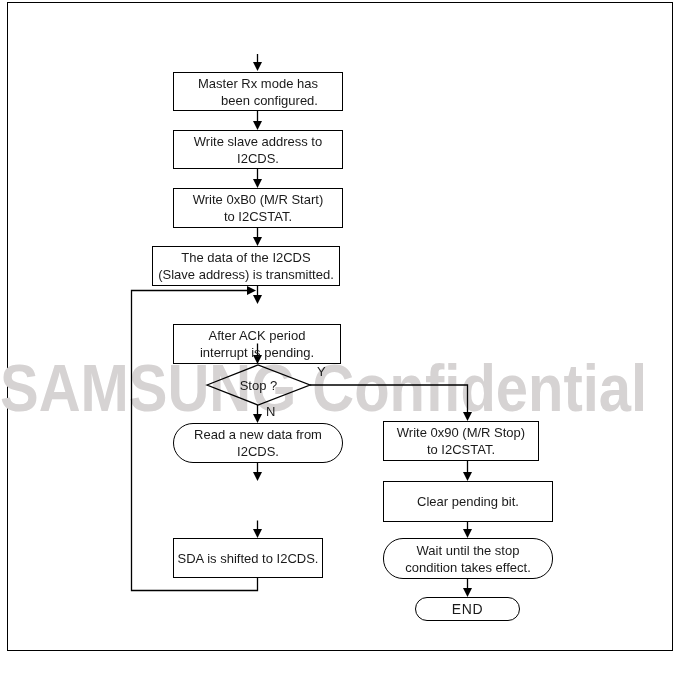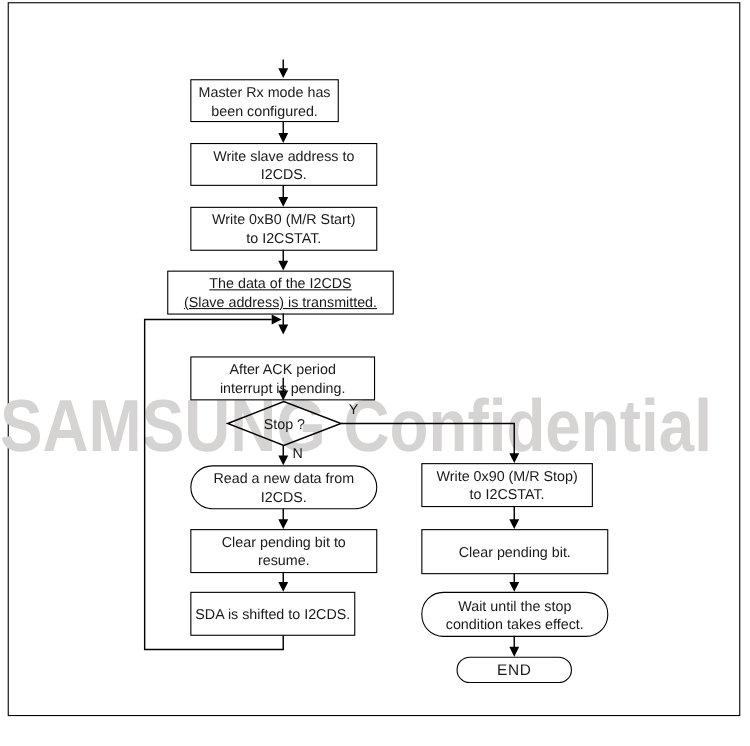--- a/index.html
+++ b/index.html
@@ -74,34 +74,32 @@
       <polygon points="463,412 472,412 467.5,421"></polygon>
       <polygon points="463,472 472,472 467.5,481"></polygon>
       <polygon points="463,529 472,529 467.5,538"></polygon>
       <polygon points="463,588 472,588 467.5,597"></polygon>
       <polygon points="247,286 247,295 256,290.5"></polygon>
     </g>
   </svg>
 
   <div class="node terminator" style="left:415px;top:597px;width:105px;height:24px;">END</div>
 
-  <div class="node proc" style="left:173px;top:72px;width:135px;height:39px;">Master Rx mode has
+  <div class="node proc" style="left:173px;top:72px;width:170px;height:39px;text-align:right;">Master Rx mode has
 been configured.</div>
   <div class="node proc" style="left:173px;top:130px;width:170px;height:39px;">Write slave address to
 I2CDS.</div>
   <div class="node proc" style="left:173px;top:188px;width:170px;height:40px;">Write 0xB0 (M/R Start)
 to I2CSTAT.</div>
-  <div class="node proc" style="left:152px;top:246px;width:206px;height:40px;text-decoration:underline;">The data of the I2CDS
+  <div class="node proc" style="left:152px;top:246px;width:188px;height:40px;">The data of the I2CDS
 (Slave address) is transmitted.</div>
   <div class="node proc" style="left:173px;top:304px;width:168px;height:40px;margin-top:20px;">After ACK period
 interrupt is pending.</div>
   <div class="node proc" style="left:173px;top:423px;width:170px;height:40px;border-radius:20px;">Read a new data from
 I2CDS.</div>
-  <div class="node proc" style="left:173px;top:481px;width:170px;height:40px;">Clear pending bit to
-resume.</div>
   <div class="node proc" style="left:173px;top:538px;width:150px;height:40px;">SDA is shifted to I2CDS.</div>
 
   <div class="node proc" style="left:383px;top:421px;width:156px;height:40px;">Write 0x90 (M/R Stop)
 to I2CSTAT.</div>
   <div class="node proc" style="left:383px;top:481px;width:170px;height:41px;">Clear pending bit.</div>
   <div class="node proc" style="left:383px;top:538px;width:170px;height:41px;border-radius:20px;">Wait until the stop
 condition takes effect.</div>
 
   <div class="node" style="left:207px;top:365px;width:103px;height:40px;">Stop ?</div>
   <div class="freelabel" style="left:317px;top:364px;">Y</div>

